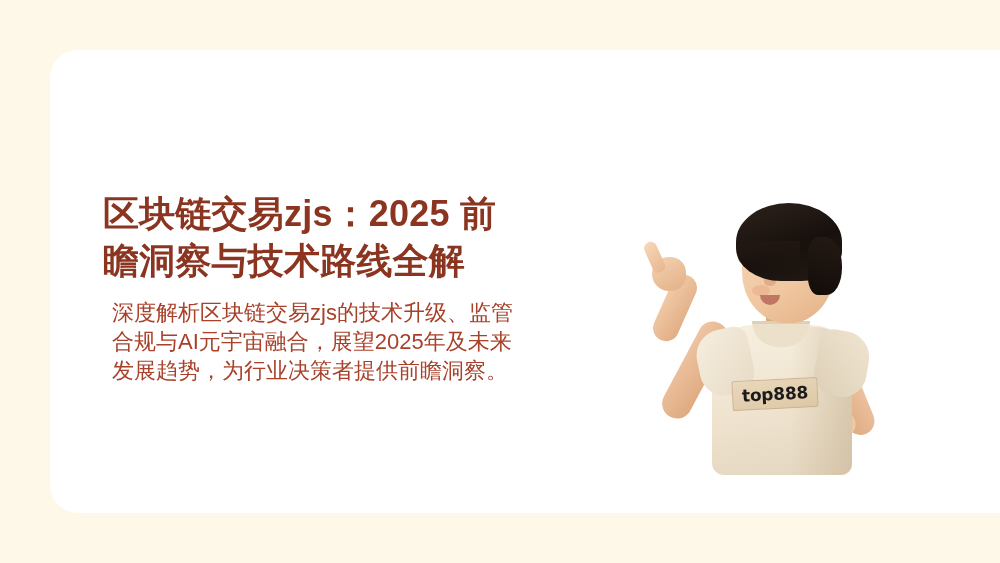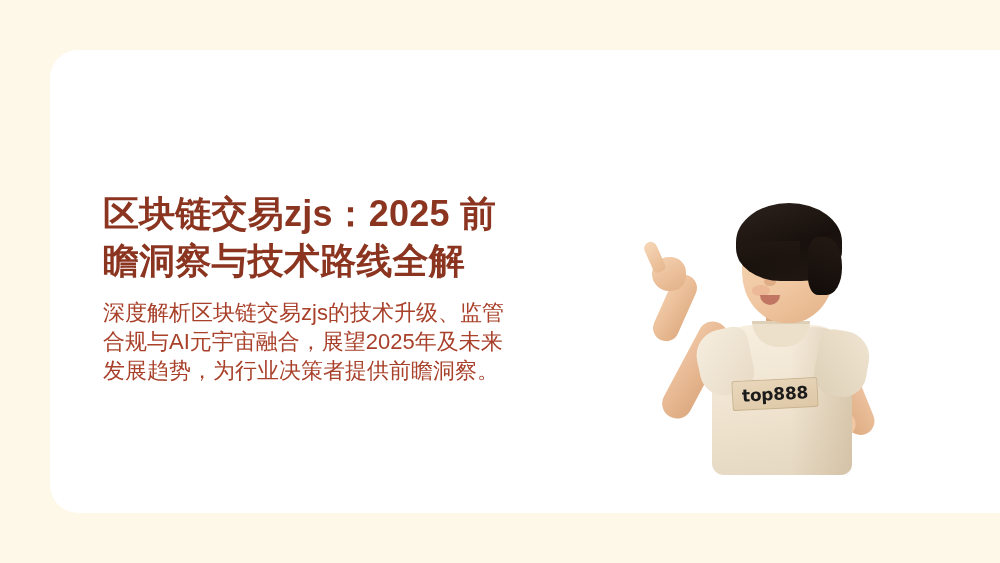--- a/index.html
+++ b/index.html
@@ -34,20 +34,21 @@
     white-space:pre-line;
   }
 
   #banner-subtitle {
     margin-top:14px;
     color:#a8402a;
     font-size:22px;
     font-weight:400;
     line-height:29px;
     white-space:pre-line;
+    margin-left:9px;
   }
 
   
   #hero-figure {
     position:absolute;
     left:590px; top:95px;
     width:310px; height:330px;
   }
   #hero-figure .pc { position:absolute; }
 

